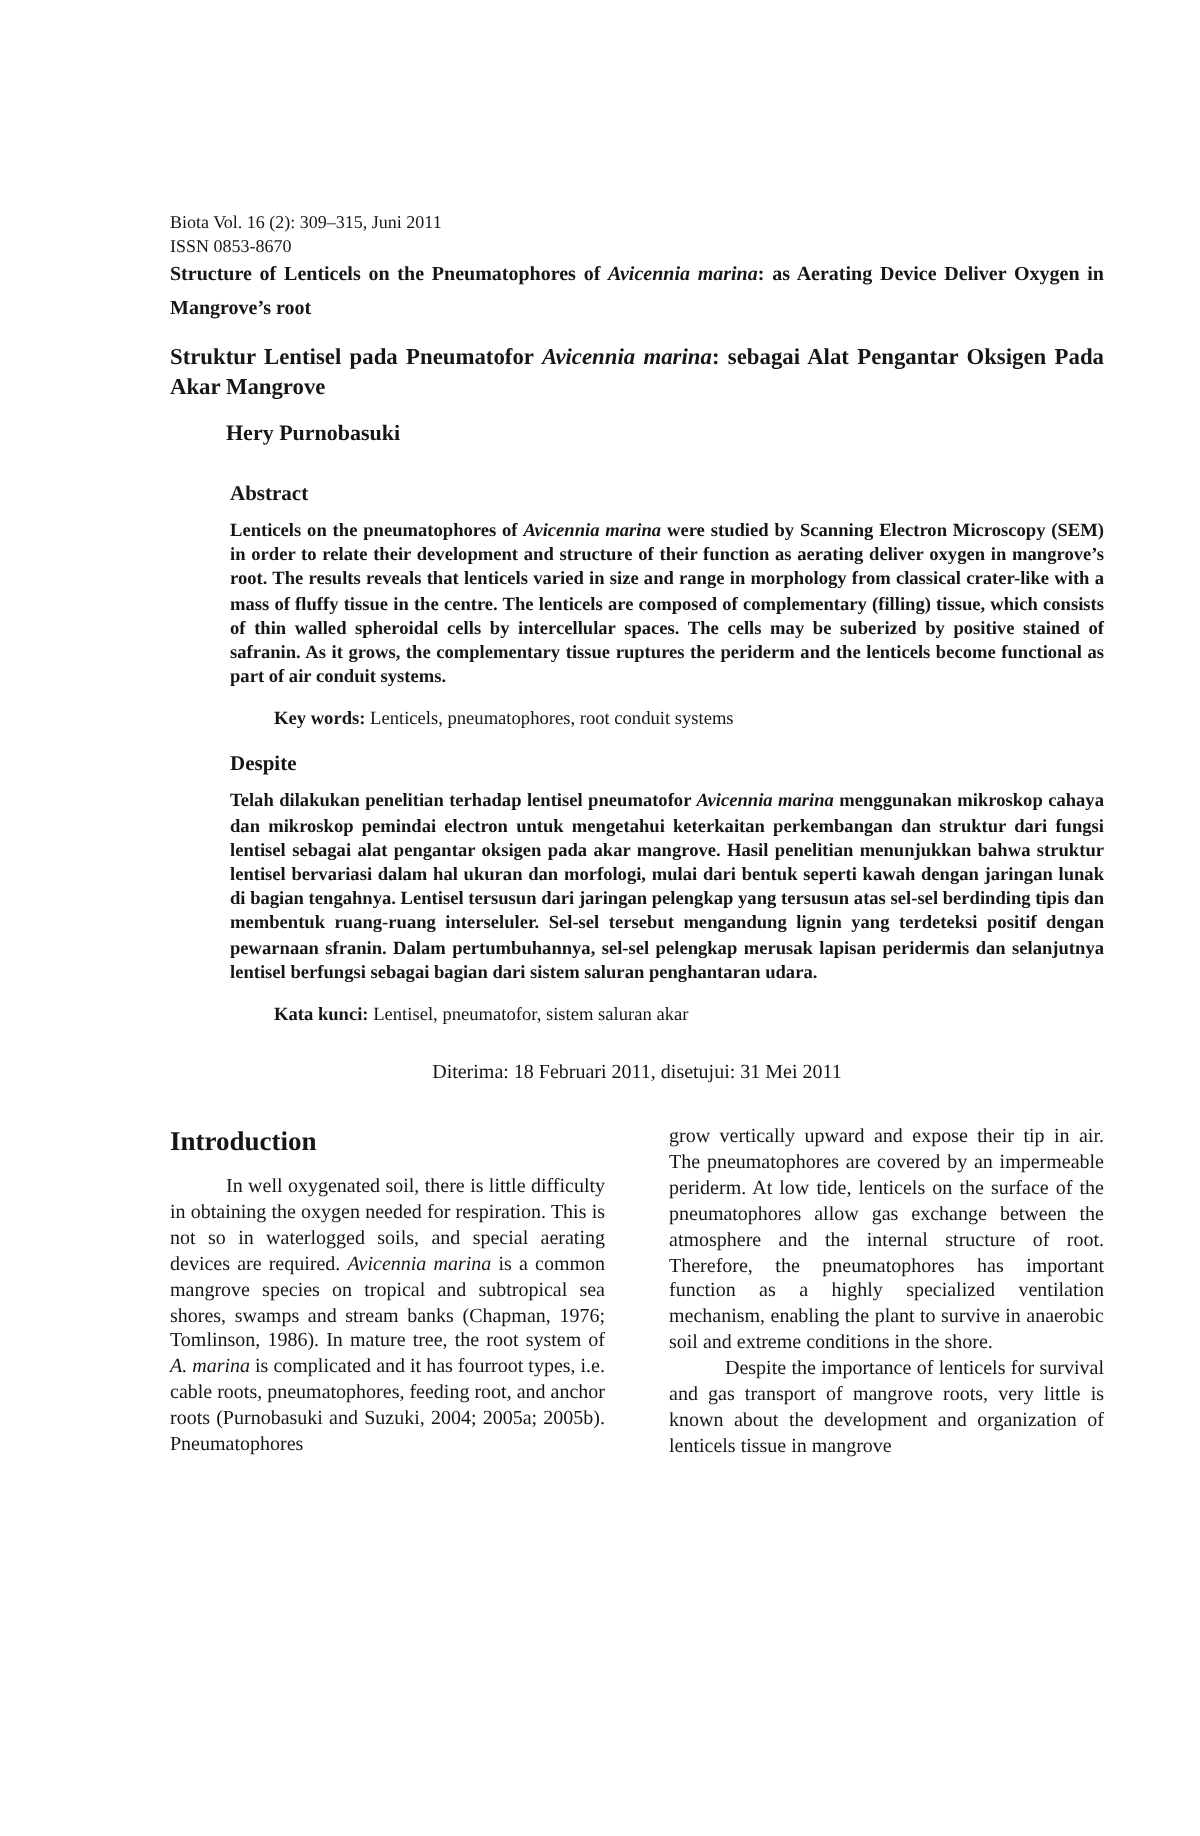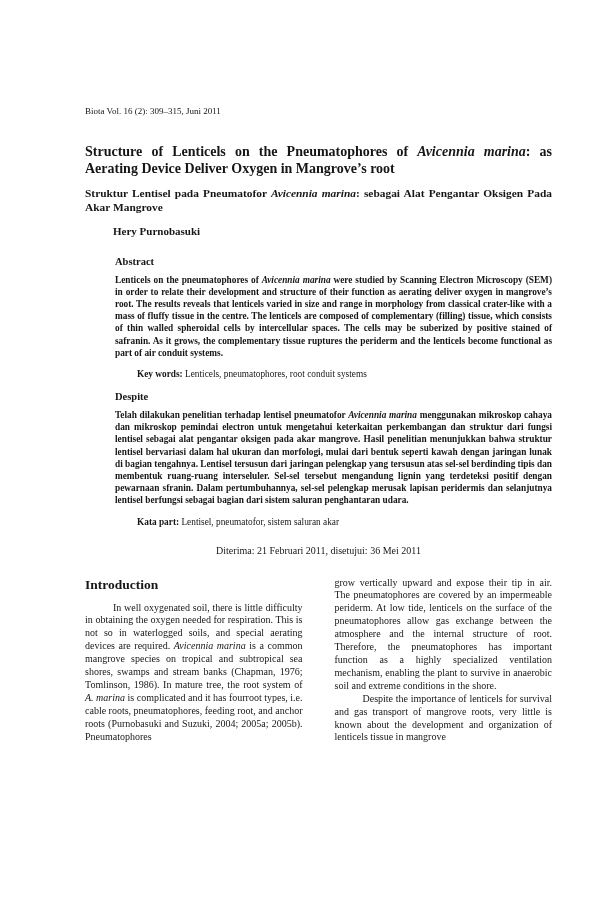--- a/index.html
+++ b/index.html
@@ -10,22 +10,21 @@
     height: 918px;
     margin: 0 auto;
     background: #ffffff;
     color: #161616;
     font-family: "Liberation Serif", serif;
     padding: 106px 48px 40px 85px;
     overflow: hidden;
   }
   .journal-head { font-size: 9px; line-height: 11.5px; }
   .title-en {
-    margin-top: 25px;
-    font-size: 14px;
+    font-size: 10px;
     font-weight: bold;
     line-height: 17px;
     text-align: justify;
   }
   .title-id {
     margin-top: 9px;
     font-size: 11.4px;
     font-weight: bold;
     line-height: 14.5px;
     text-align: justify;
@@ -56,40 +55,41 @@
   .indent { text-indent: 28px; }
   i { font-style: italic; }
 </style>
 </head>
 <body>
 
 <div class="page">
 
   <div class="journal-head">
     <div>Biota Vol. 16 (2): 309–315, Juni 2011</div>
+    <div>ISSN 0853-8670</div>
   </div>
 
   <h1 class="title-en"><span>Structure of Lenticels on the Pneumatophores of </span><i>Avicennia marina</i><span>: as Aerating Device Deliver Oxygen in Mangrove’s root</span></h1>
 
   <h2 class="title-id"><span>Struktur Lentisel pada Pneumatofor </span><i>Avicennia marina</i><span>: sebagai Alat Pengantar Oksigen Pada Akar Mangrove</span></h2>
 
   <div class="author">Hery Purnobasuki</div>
 
 
   <section class="abstract-block">
     <h3 class="abs-heading">Abstract</h3>
     <p class="abs-text"><span>Lenticels on the pneumatophores of </span><i>Avicennia marina</i><span> were studied by Scanning Electron Microscopy (SEM) in order to relate their development and structure of their function as aerating deliver oxygen in mangrove’s root. The results reveals that lenticels varied in size and range in morphology from classical crater-like with a mass of fluffy tissue in the centre. The lenticels are composed of complementary (filling) tissue, which consists of thin walled spheroidal cells by intercellular spaces. The cells may be suberized by positive stained of safranin. As it grows, the complementary tissue ruptures the periderm and the lenticels become functional as part of air conduit systems.</span></p>
     <p class="keywords-line"><span class="kw-label">Key words: </span><span>Lenticels, pneumatophores, root conduit systems</span></p>
 
     <h3 class="abs-heading second">Despite</h3>
     <p class="abs-text"><span>Telah dilakukan penelitian terhadap lentisel pneumatofor </span><i>Avicennia marina</i><span> menggunakan mikroskop cahaya dan mikroskop pemindai electron untuk mengetahui keterkaitan perkembangan dan struktur dari fungsi lentisel sebagai alat pengantar oksigen pada akar mangrove. Hasil penelitian menunjukkan bahwa struktur lentisel bervariasi dalam hal ukuran dan morfologi, mulai dari bentuk seperti kawah dengan jaringan lunak di bagian tengahnya. Lentisel tersusun dari jaringan pelengkap yang tersusun atas sel-sel berdinding tipis dan membentuk ruang-ruang interseluler. Sel-sel tersebut mengandung lignin yang terdeteksi positif dengan pewarnaan sfranin. Dalam pertumbuhannya, sel-sel pelengkap merusak lapisan peridermis dan selanjutnya lentisel berfungsi sebagai bagian dari sistem saluran penghantaran udara.</span></p>
-    <p class="keywords-line"><span class="kw-label">Kata part: </span><span>Lentisel, pneumatofor, sistem saluran akar</span></p>
+    <p class="keywords-line"><span class="kw-label">Kata kunci: </span><span>Lentisel, pneumatofor, sistem saluran akar</span></p>
   </section>
 
-  <div class="received-line">Diterima: 21 Februari 2011, disetujui: 36 Mei 2011</div>
+  <div class="received-line">Diterima: 18 Februari 2011, disetujui: 31 Mei 2011</div>
 
   <section class="columns">
     <div class="col">
       <h2 class="intro-heading">Introduction</h2>
       <p class="body-text indent"><span>In well oxygenated soil, there is little difficulty in obtaining the oxygen needed for respiration. This is not so in waterlogged soils, and special aerating devices are required. </span><i>Avicennia marina</i><span> is a common mangrove species on tropical and subtropical sea shores, swamps and stream banks (Chapman, 1976; Tomlinson, 1986). In mature tree, the root system of </span><i>A. marina</i><span> is complicated and it has fourroot types, i.e. cable roots, pneumatophores, feeding root, and anchor roots (Purnobasuki and Suzuki, 2004; 2005a; 2005b). Pneumatophores</span></p>
     </div>
     <div class="col">
       <p class="body-text">grow vertically upward and expose their tip in air. The pneumatophores are covered by an impermeable periderm. At low tide, lenticels on the surface of the pneumatophores allow gas exchange between the atmosphere and the internal structure of root. Therefore, the pneumatophores has important function as a highly specialized ventilation mechanism, enabling the plant to survive in anaerobic soil and extreme conditions in the shore.</p>
       <p class="body-text indent">Despite the importance of lenticels for survival and gas transport of mangrove roots, very little is known about the development and organization of lenticels tissue in mangrove</p>
     </div>

